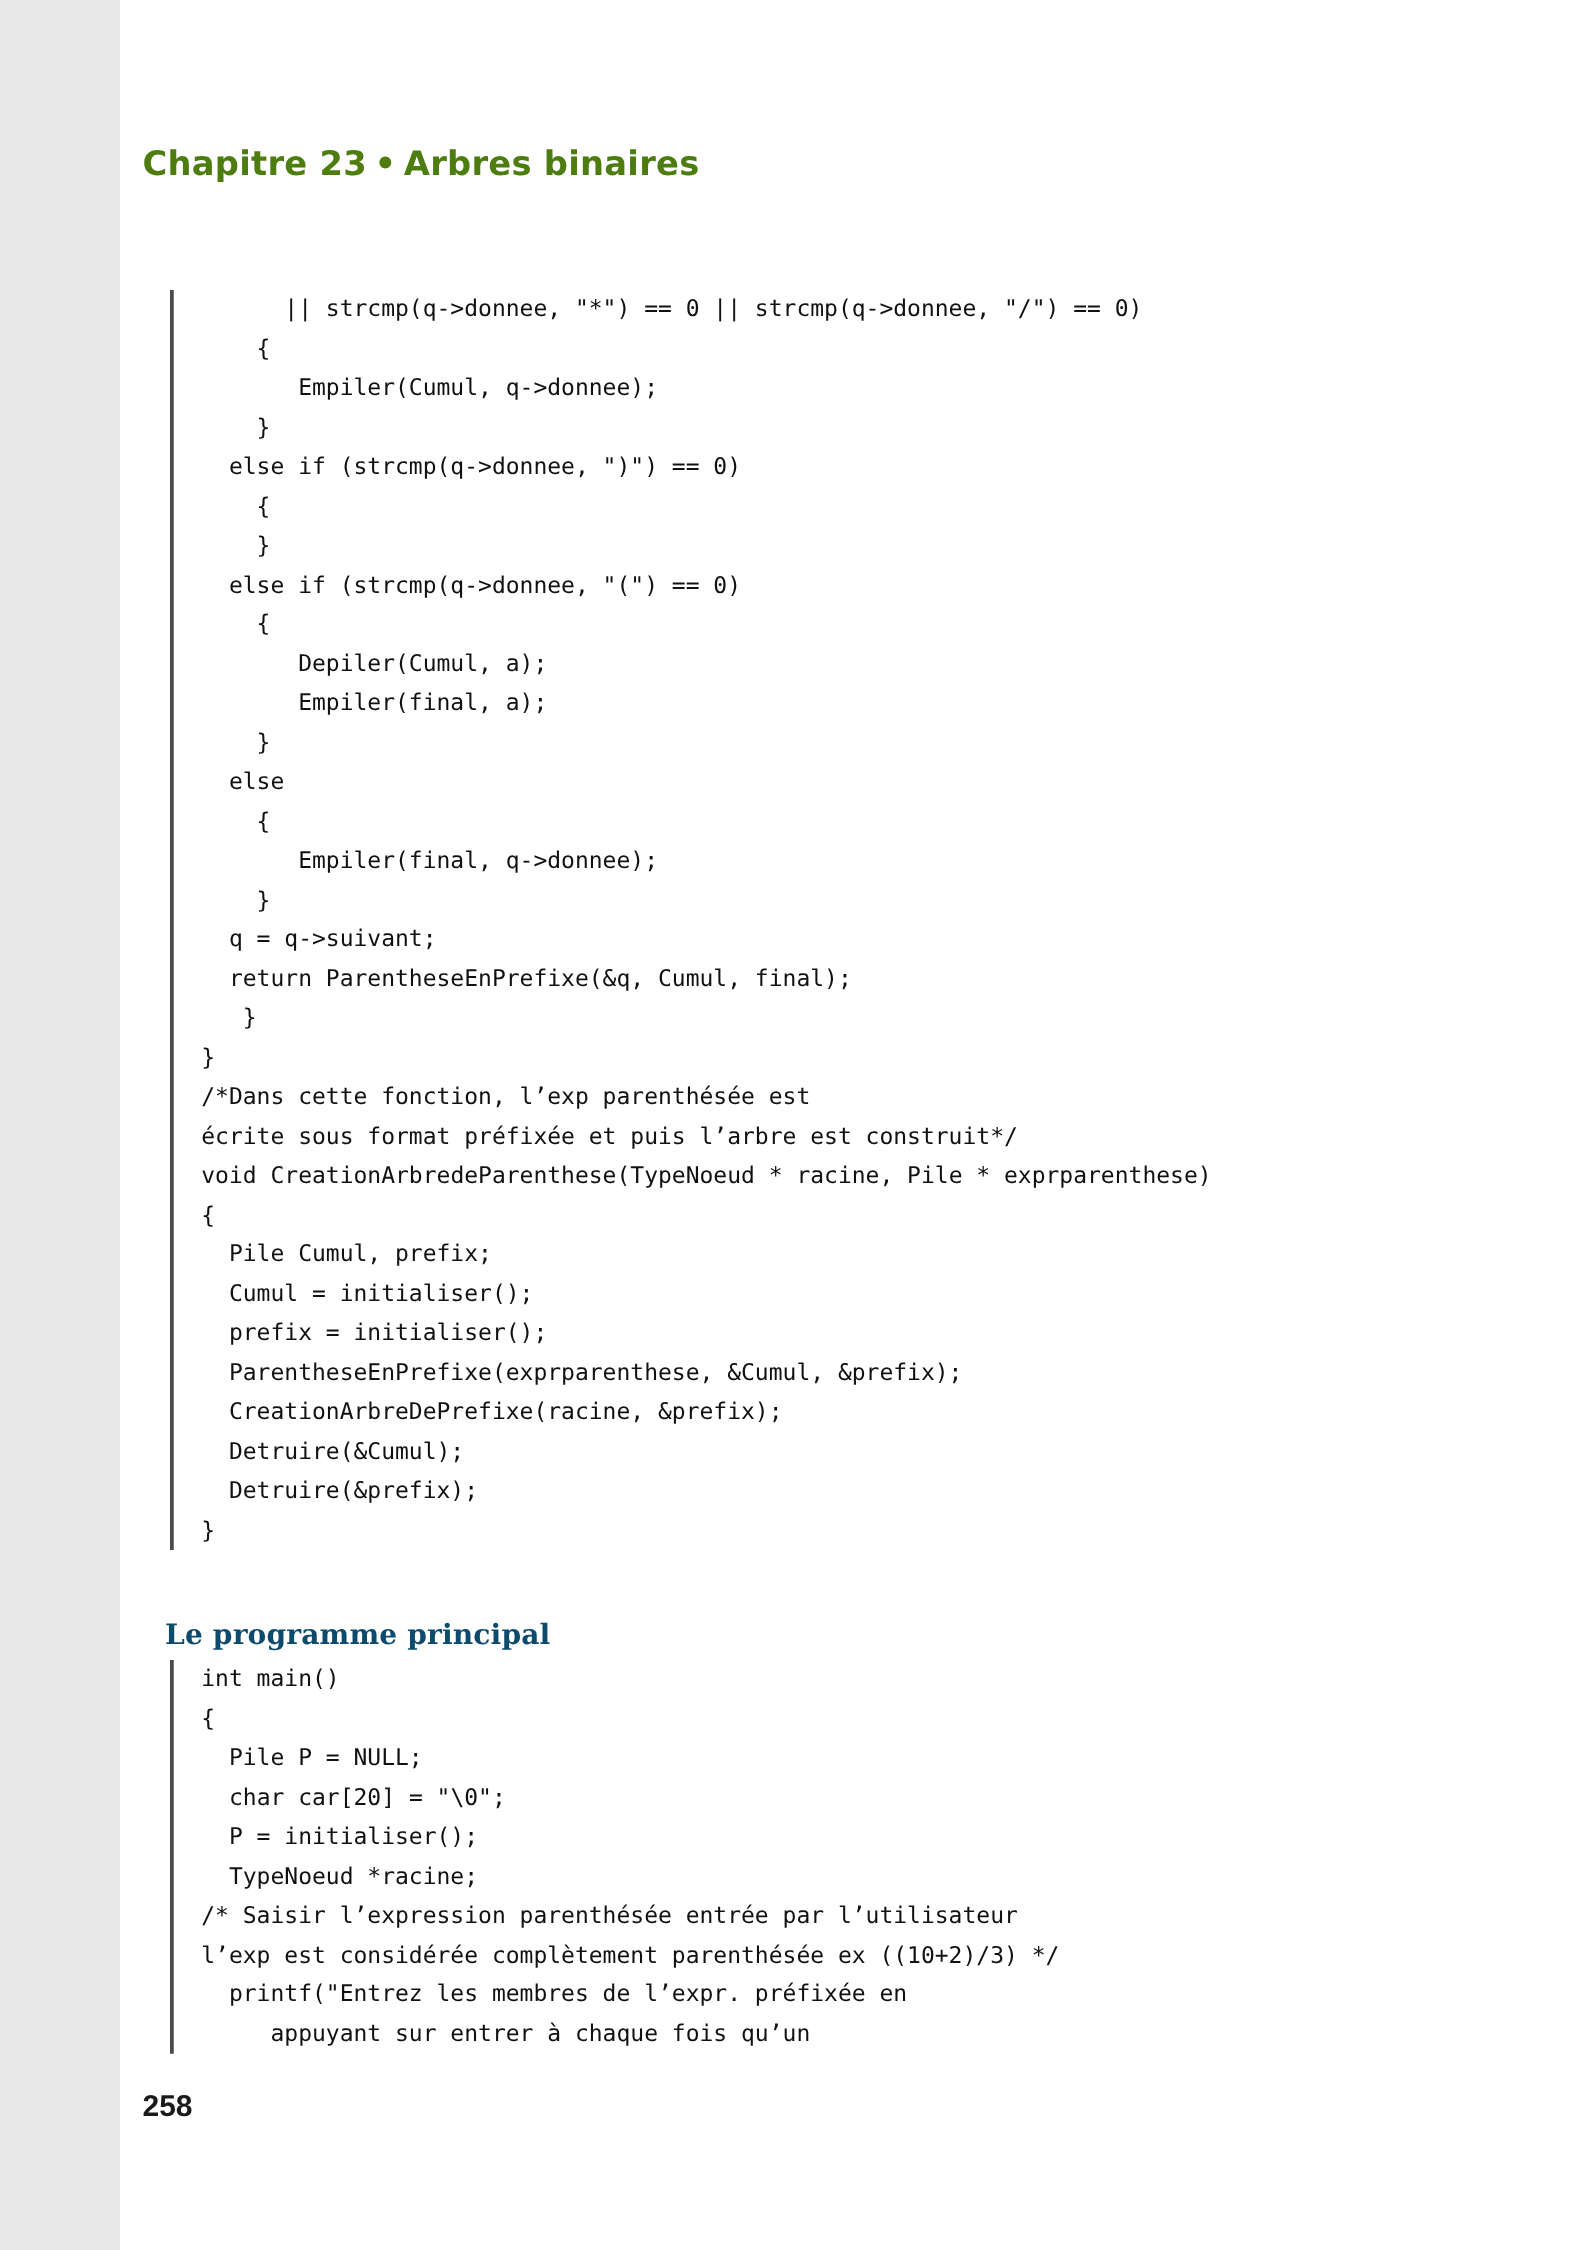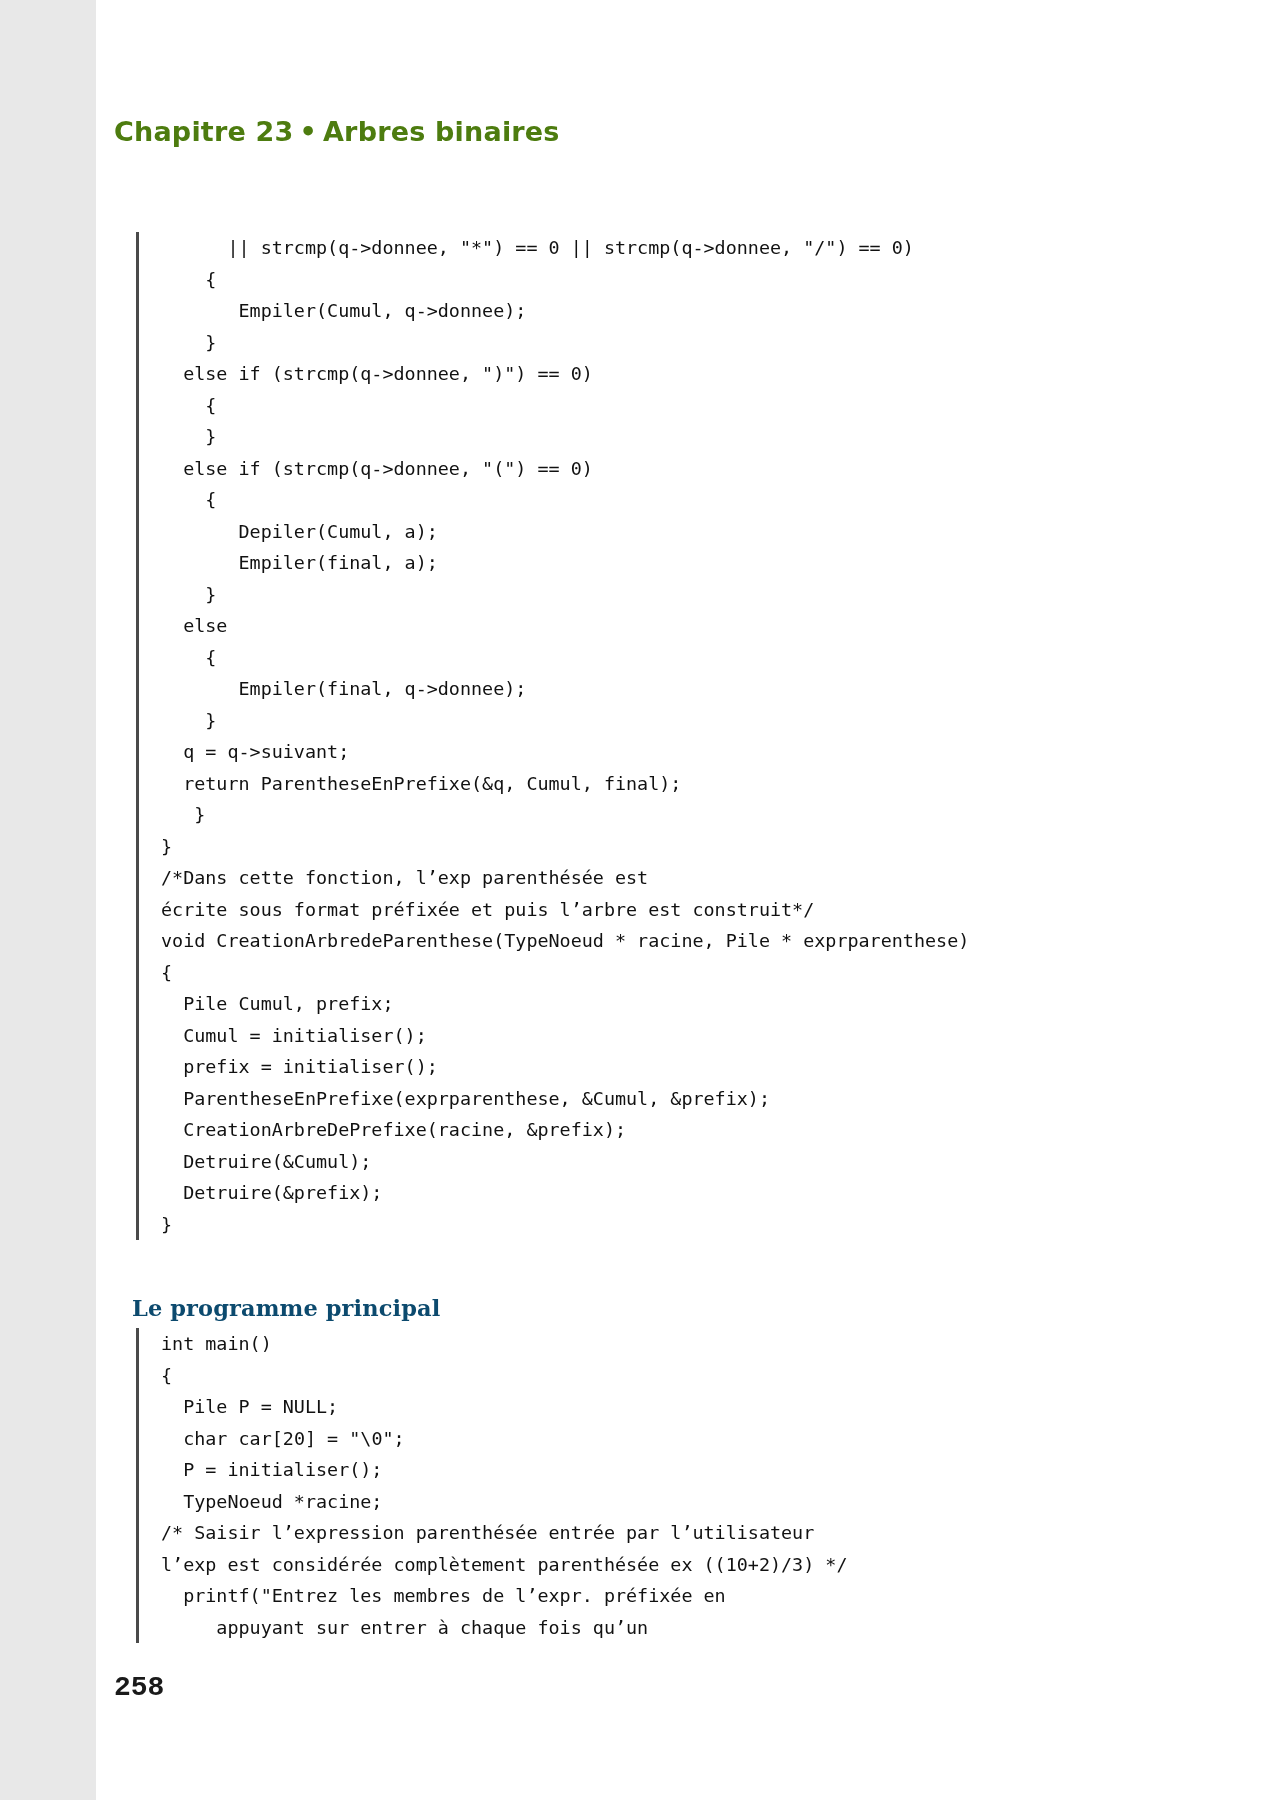--- a/index.html
+++ b/index.html
@@ -47,23 +47,23 @@
     letter-spacing: 0.2px;
     white-space: nowrap;
   }
   .header .sep {
     padding: 0 6px;
   }
   .page-number {
     position: absolute;
     left: 18px;
     top: 1672px;
-    font-family: Liberation Mono, monospace;
+    font-family: Liberation Sans, sans-serif;
     font-weight: bold;
-    font-size: 28px;
+    font-size: 24px;
     color: #1a1a1a;
   }
 
   
   .codeblock {
     position: absolute;
     border-left: 3px solid #4a4a4a;
     padding-left: 22px;
     font-family: "DejaVu Sans Mono", monospace;
     font-size: 18.4px;

